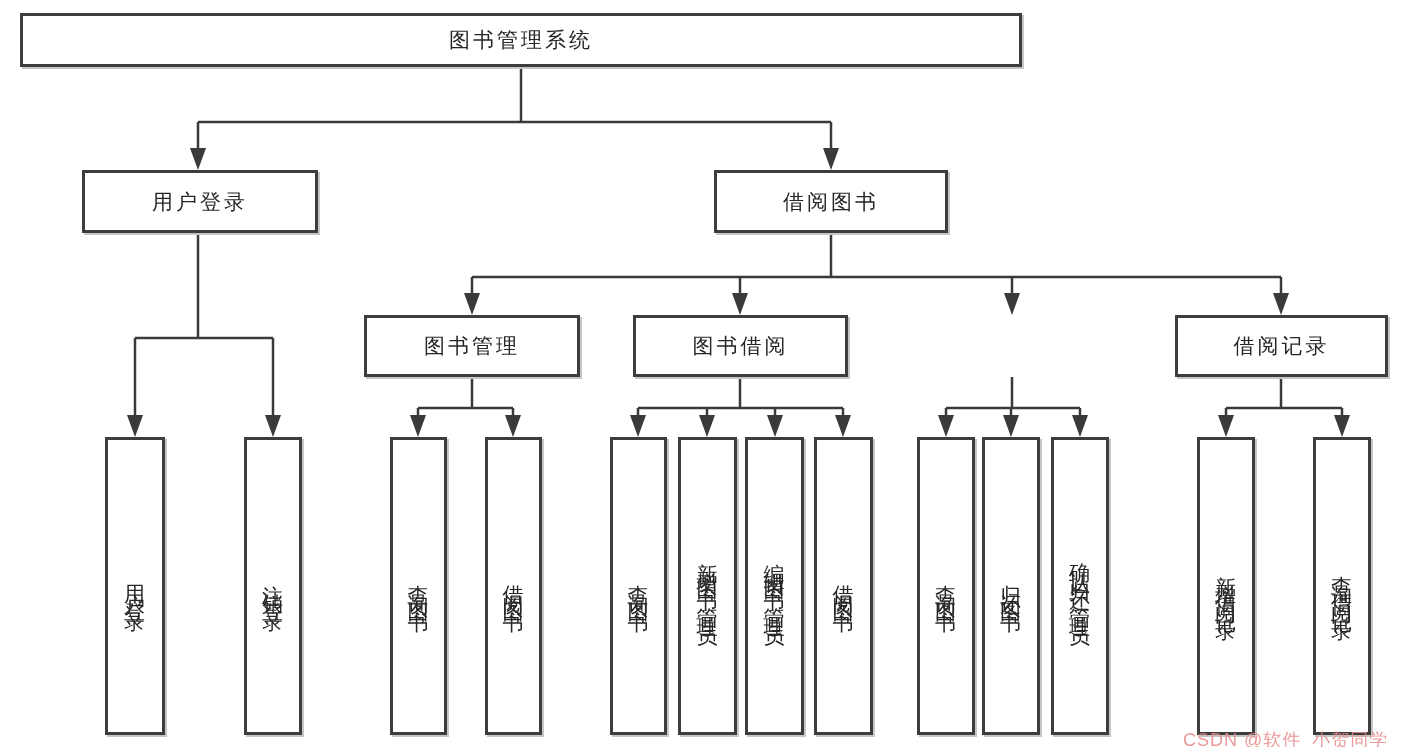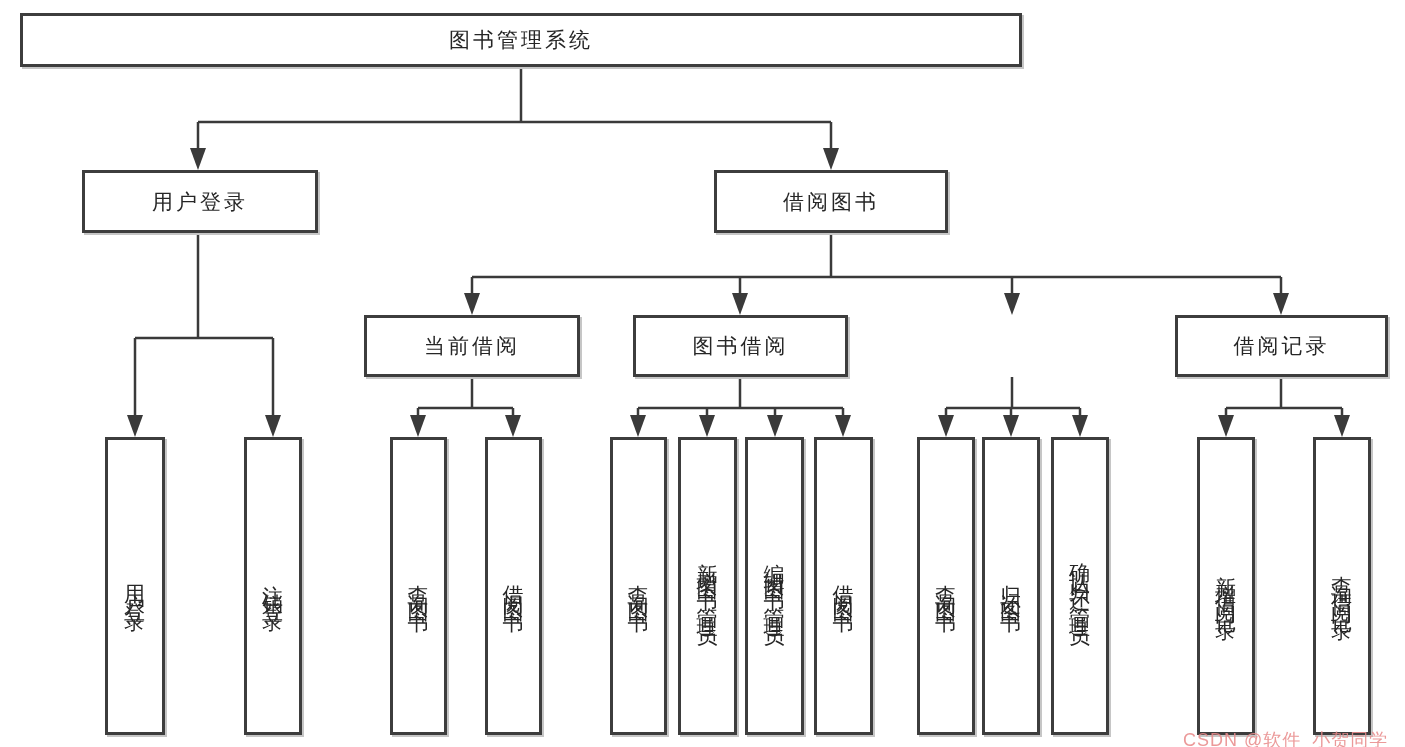--- a/index.html
+++ b/index.html
@@ -138,21 +138,21 @@
     <polygon points="1218,415 1234,415 1226,437"></polygon>
     <line x1="1342" y1="408" x2="1342" y2="418"></line>
     <polygon points="1334,415 1350,415 1342,437"></polygon>
   </svg>
 
   <div class="node" id="root">图书管理系统</div>
 
   <div class="node" id="b-login">用户登录</div>
   <div class="node" id="b-mgmt">借阅图书</div>
 
-  <div class="node" id="l2-rec">当前借阅</div>
+  <div class="node" id="l2-rec">图书管理</div>
   <div class="node" id="l2-bor">图书借阅</div>
   <div class="node" id="l2-his">借阅记录</div>
 
   <div class="node leaf" id="lf1">用户登录</div>
   <div class="node leaf" id="lf2">注销登录</div>
   <div class="node leaf" id="lf3">查询图书</div>
   <div class="node leaf" id="lf4">借阅图书</div>
   <div class="node leaf" id="lf5">查询图书</div>
   <div class="node leaf" id="lf6">新增图书（管理员）</div>
   <div class="node leaf" id="lf7">编辑图书（管理员）</div>

